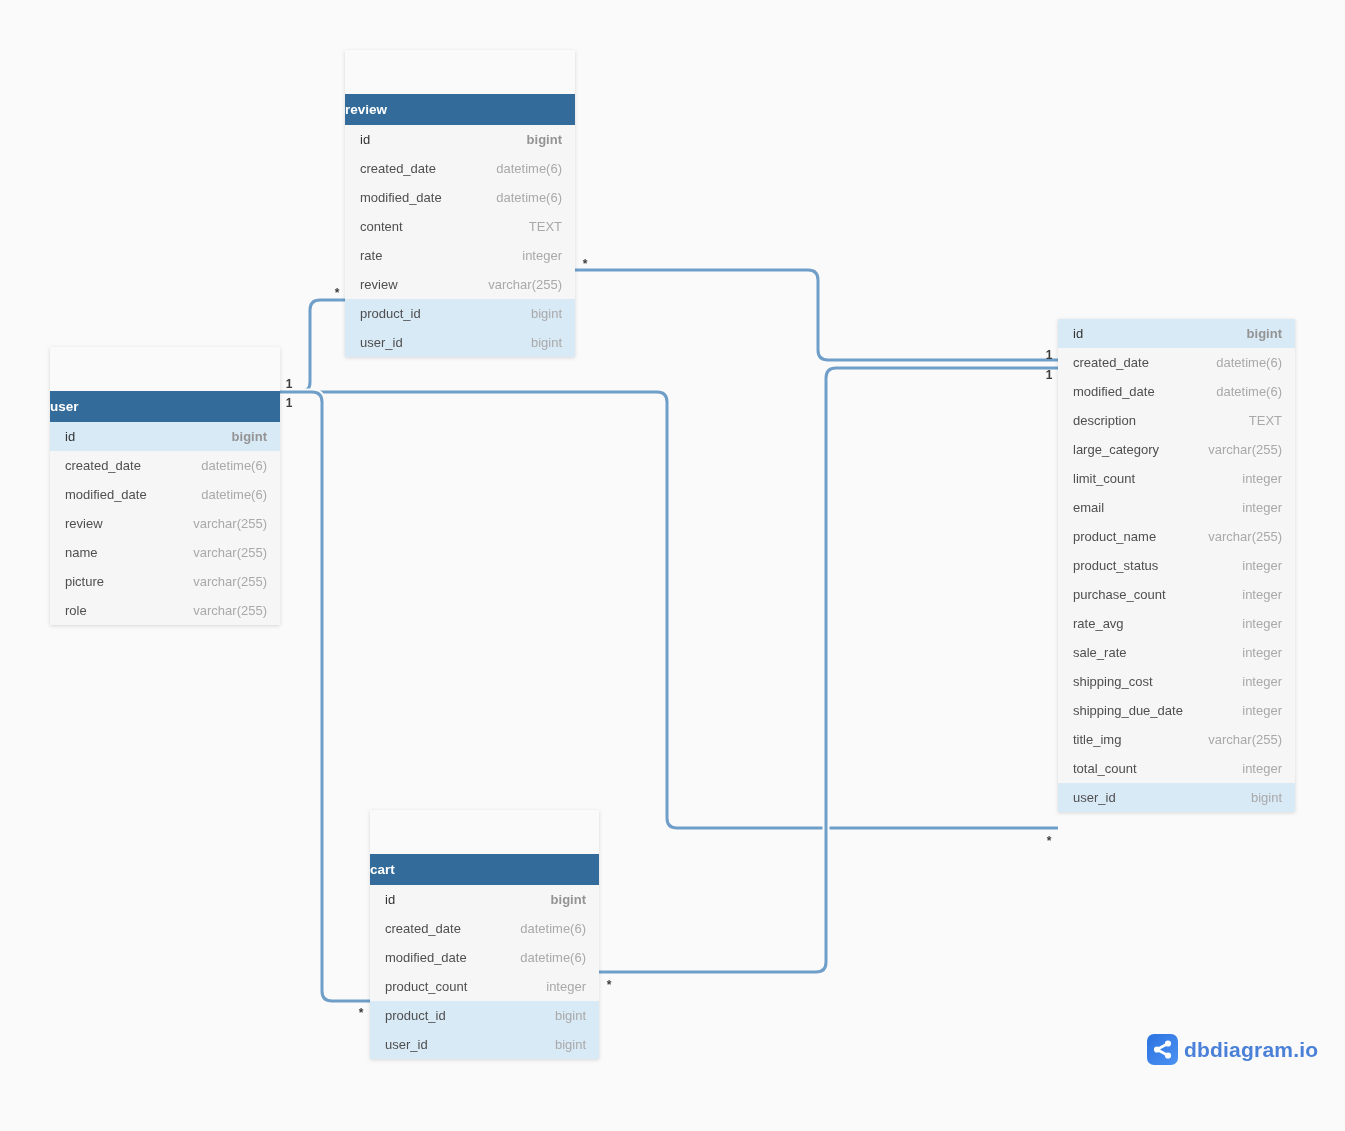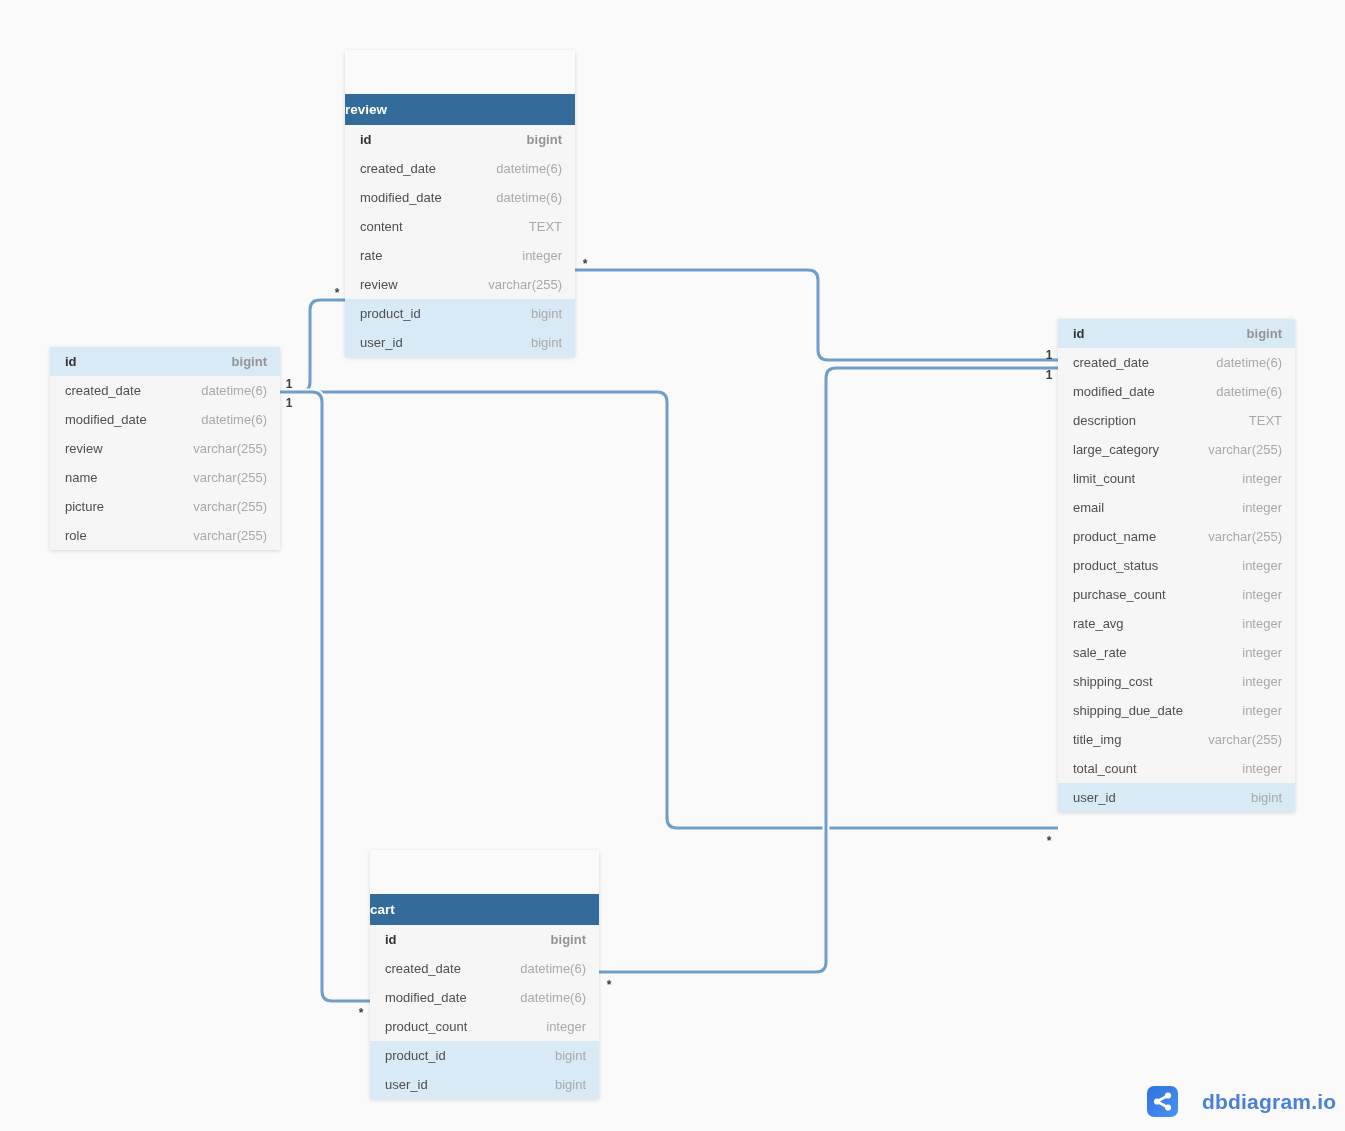--- a/index.html
+++ b/index.html
@@ -25,29 +25,29 @@
   }
   .tbl-row{
     background:var(--row-bg,#f6f6f6);
     height:29px;line-height:29px;
     display:flex;justify-content:space-between;
     padding:0 13px 0 15px;
   }
   .tbl-row.hl{background:var(--row-hl,#d9eaf7);justify-content:space-between;}
   .c-name{color:var(--name-color,#4f4f4f);}
   .c-type{color:var(--type-color,#a9a9a9);}
-  .tbl-row.pk .c-name{font-weight:bold;color:#333;}
+  .tbl-row.pk .c-name{font-weight:normal;color:#333;}
   .tbl-row.pk .c-type{font-weight:600;color:#949494;}
   .tbl-review{left:345px;top:50px;width:230px;}
   .tbl-user{left:50px;top:347px;width:230px;}
   .tbl-product{left:1058px;top:319px;width:237px;}
-  .tbl-cart{left:370px;top:850px;width:229px;}
+  .tbl-cart{left:370px;top:810px;width:229px;}
   .watermark{
-    position:absolute;left:1147px;top:1086px;z-index:3;
-    display:flex;align-items:center;gap:24px;cursor:pointer;
+    position:absolute;left:1147px;top:1034px;z-index:3;
+    display:flex;align-items:center;gap:6px;cursor:pointer;
     text-decoration:none;
   }
   .wm-icon{width:31px;height:31px;display:block;}
   .wm-text{
     font-size:21px;font-weight:600;color:var(--brand-color,#4a80d8);
     letter-spacing:0.2px;line-height:31px;
   }
 </style>
 </head>
 <body style="--canvas-bg: #fafafa; --header-bg: #336b9a; --row-bg: #f6f6f6; --row-hl: #d9eaf7; --name-color: #4f4f4f; --type-color: #a9a9a9; --line-color: #6f9fc9; --label-color: #3d3d3d; --brand-color: #4a80d8;">
@@ -131,20 +131,21 @@
       <div class="tbl-row hl">
         <span class="c-name">product_id</span>
         <span class="c-type">bigint</span>
       </div>
       <div class="tbl-row hl">
         <span class="c-name">user_id</span>
         <span class="c-type">bigint</span>
       </div>
     </div>
     <div class="tbl tbl-user">
+      <div class="tbl-header"><span>user</span></div>
       <div class="tbl-row hl pk">
         <span class="c-name">id</span>
         <span class="c-type">bigint</span>
       </div>
       <div class="tbl-row">
         <span class="c-name">created_date</span>
         <span class="c-type">datetime(6)</span>
       </div>
       <div class="tbl-row">
         <span class="c-name">modified_date</span>

